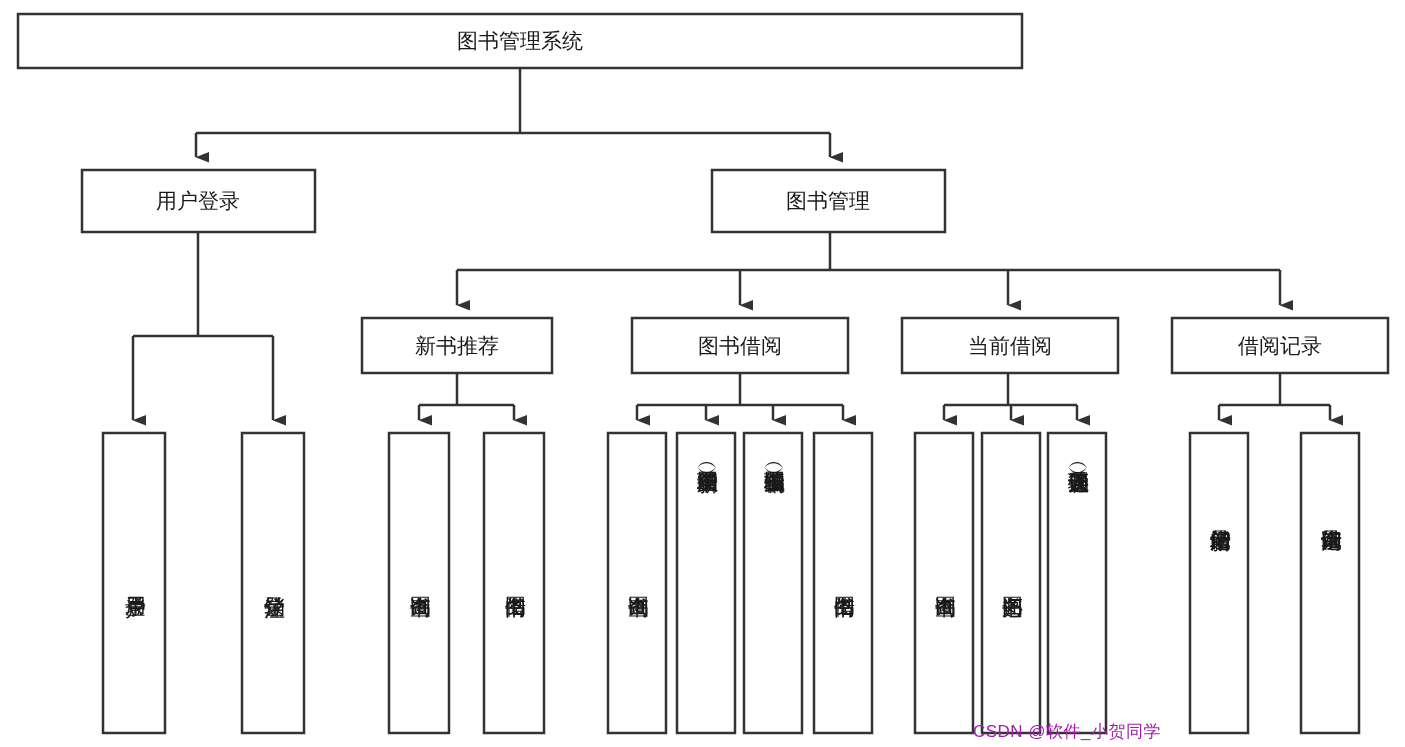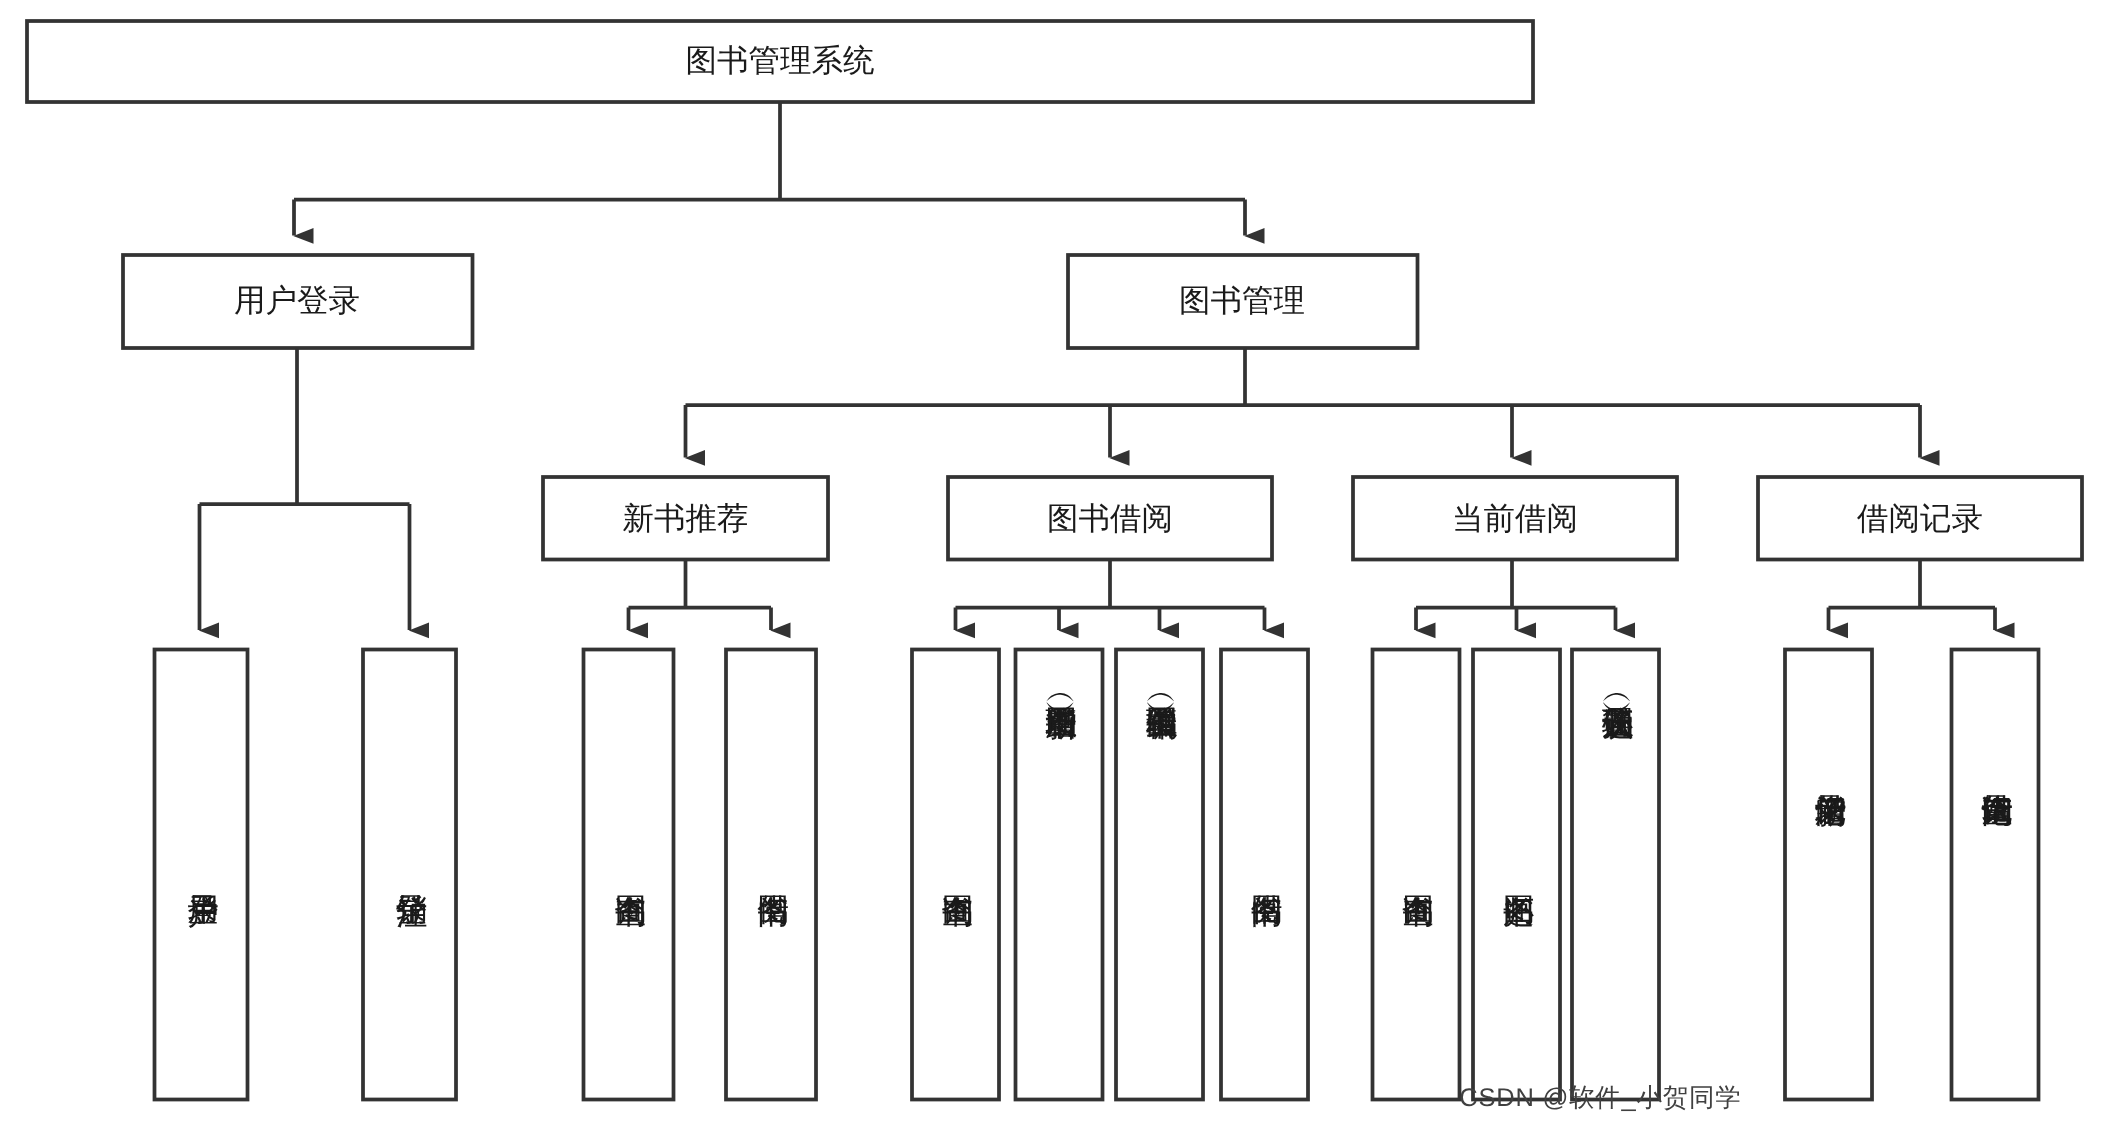--- a/index.html
+++ b/index.html
@@ -52,21 +52,21 @@
   .arrow-head {
     fill: #333333;
     stroke: none;
   }
   .watermark {
     position: absolute;
     right: 8px;
     bottom: 4px;
     font-family: "Liberation Sans", "DejaVu Sans", sans-serif;
     font-size: 17px;
-    color: #404040;
+    color: #a21caf;
     letter-spacing: 0.5px;
     white-space: nowrap;
     pointer-events: none;
   }
 </style>
 </head>
 <body>
 
 <div id="diagram-root">
 

